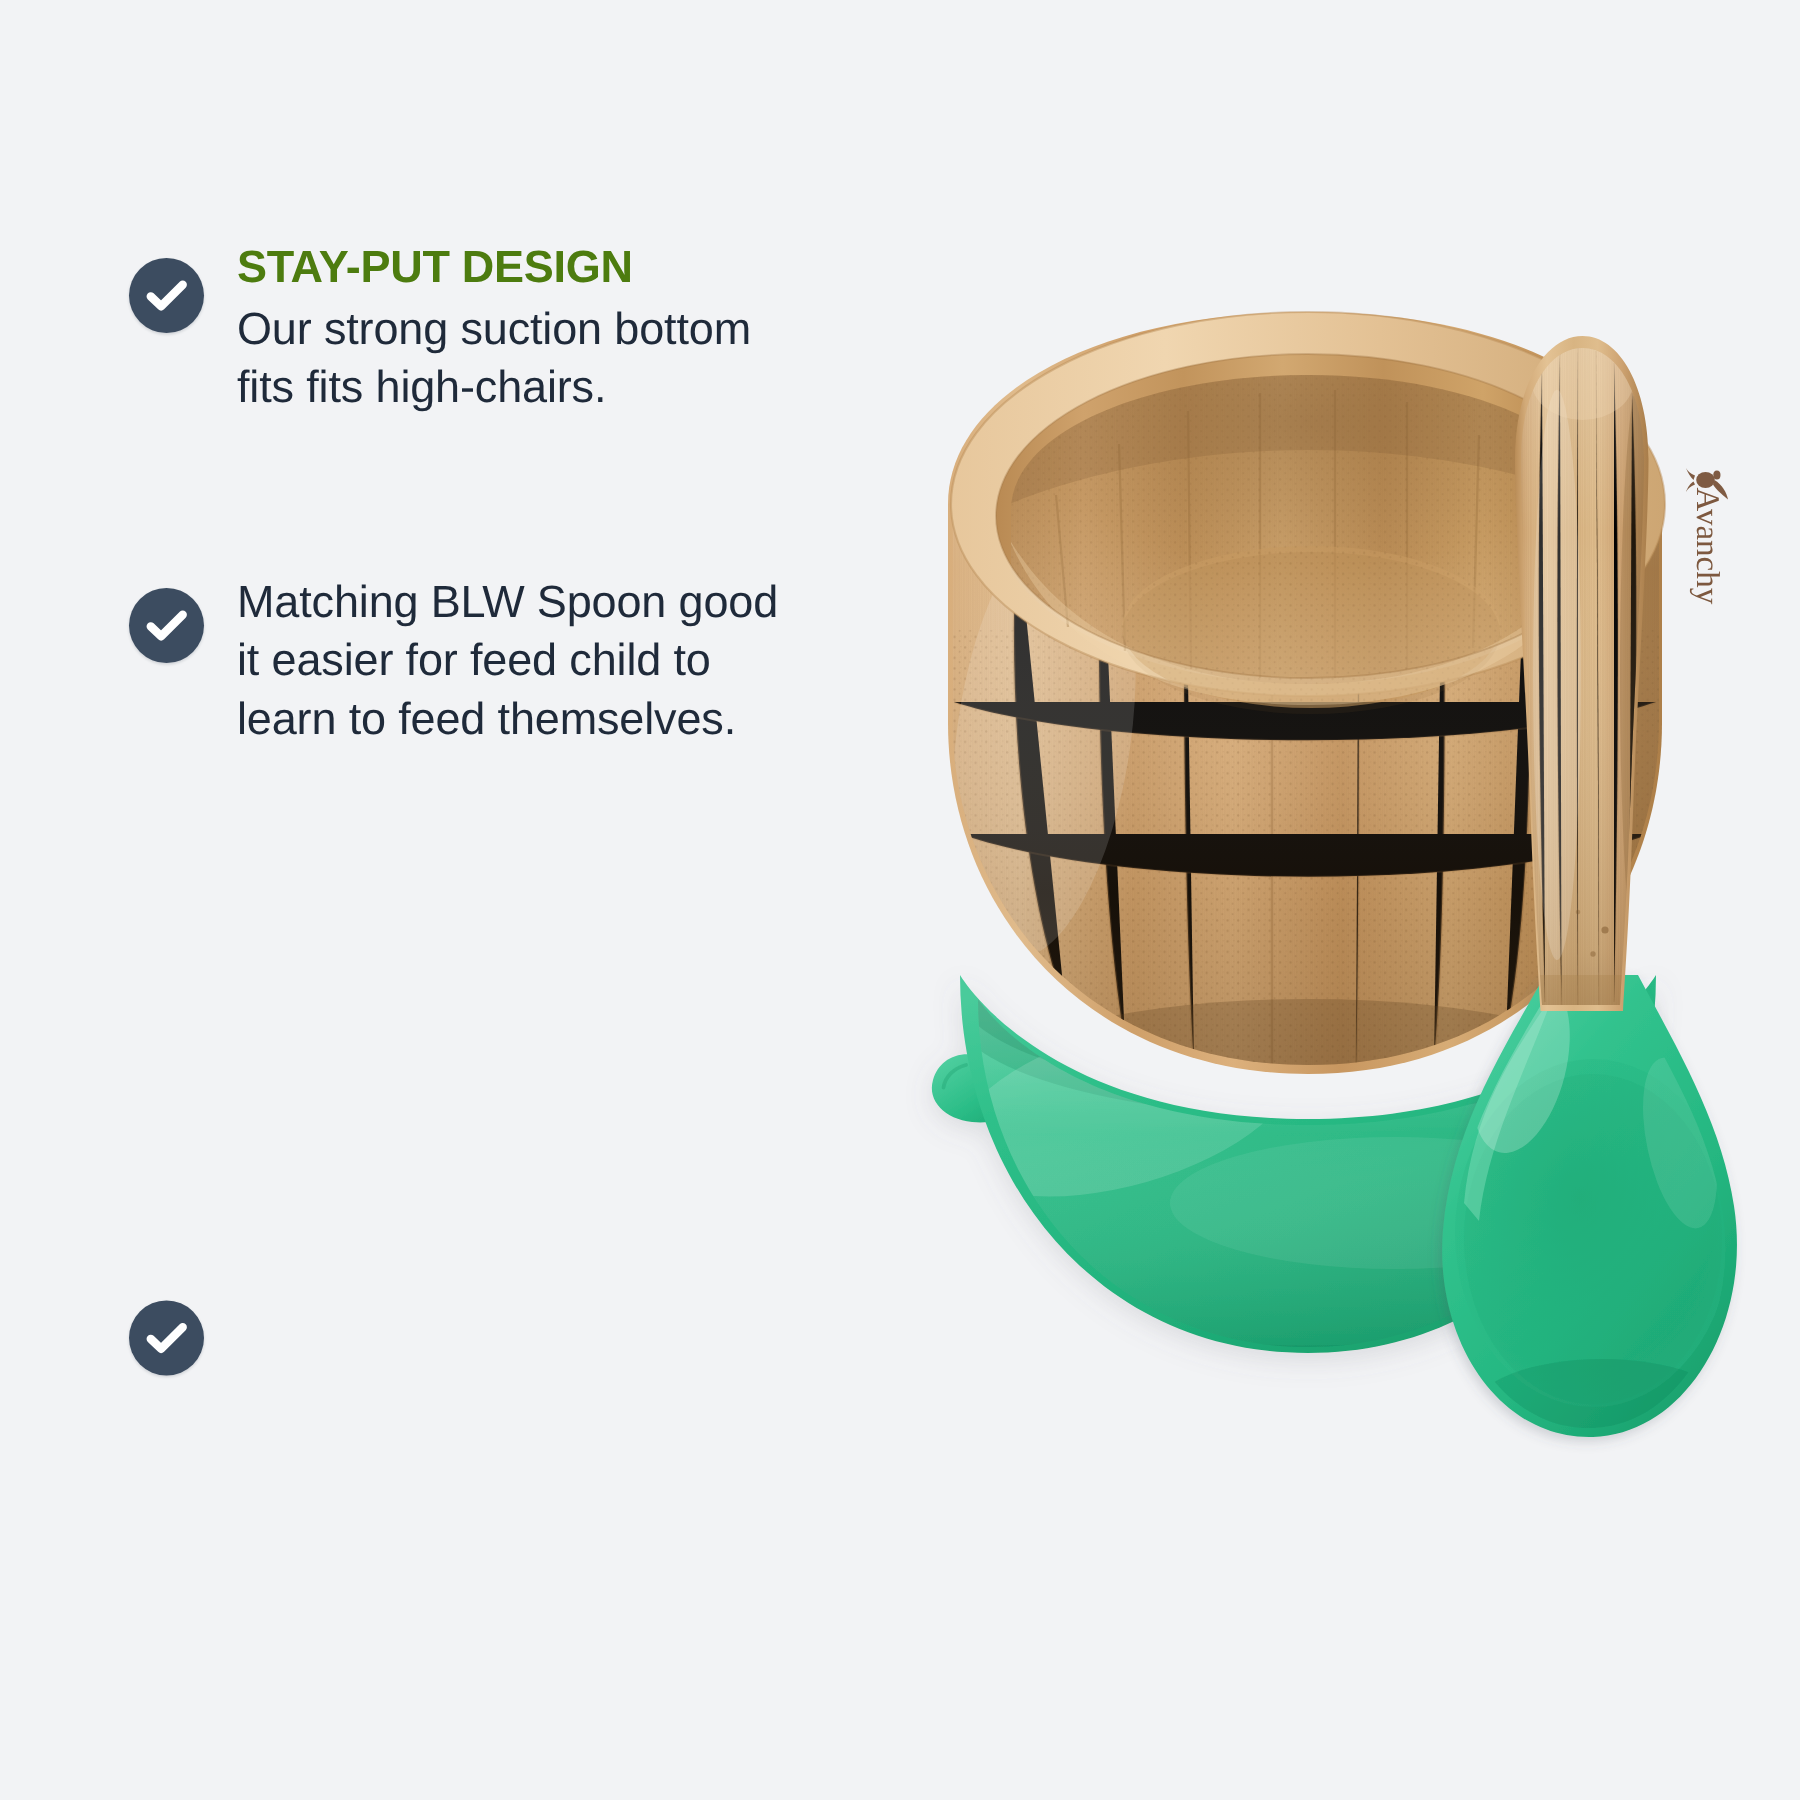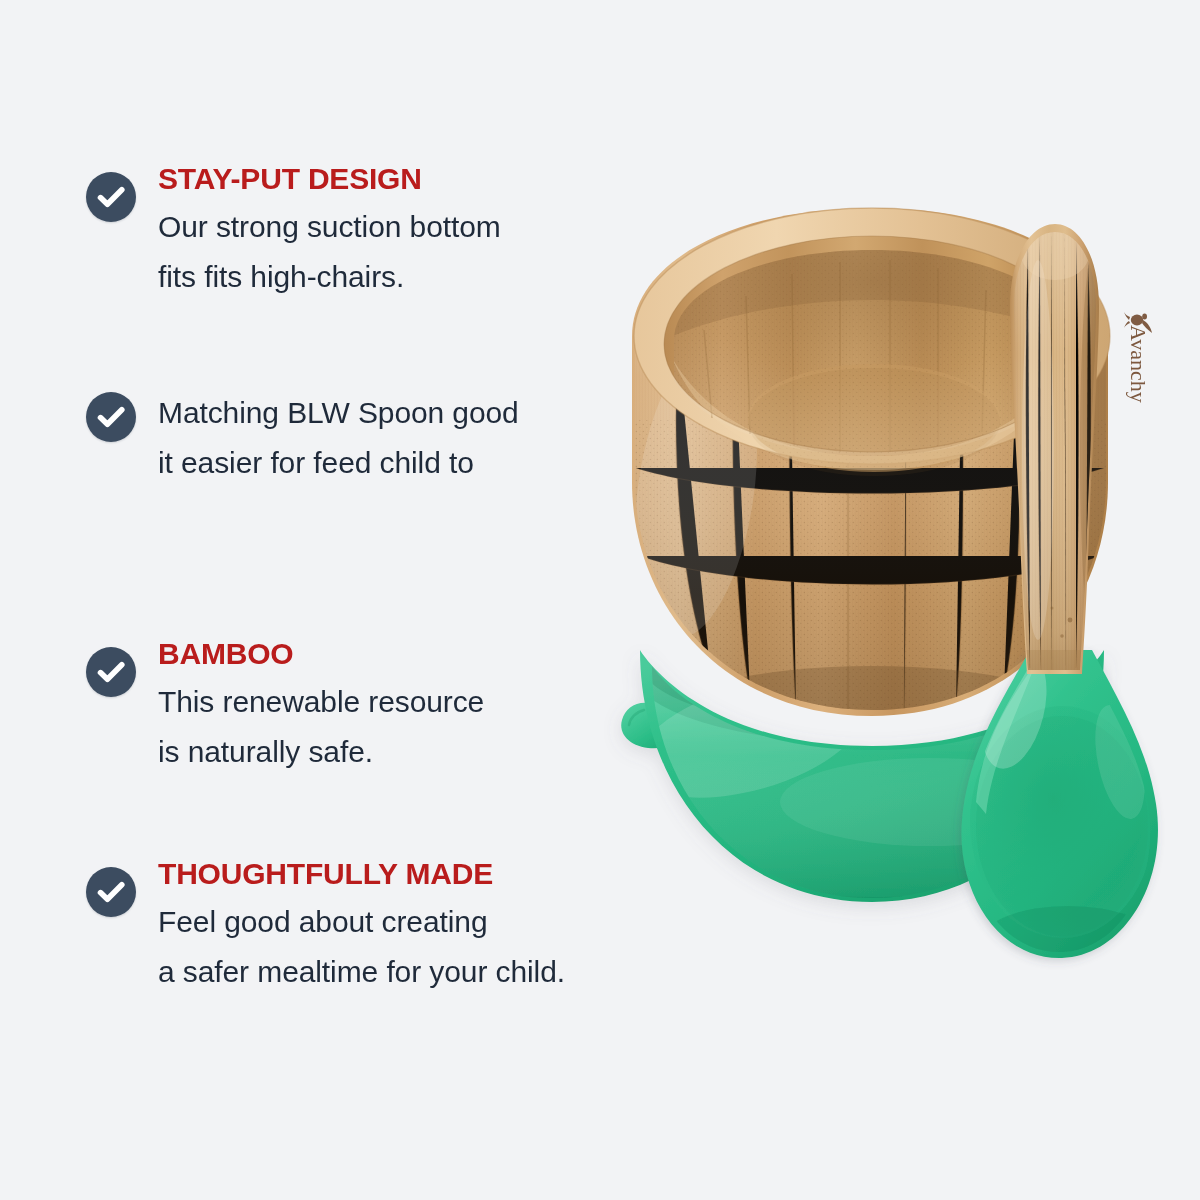--- a/index.html
+++ b/index.html
@@ -32,35 +32,35 @@
     margin-top: 10px;
     box-shadow: 0 1px 2px rgba(40,52,66,.18);
   }
   .check-badge svg { position: absolute; left: 0; top: 0; }
   .feature-text { padding-top: 0; }
   .feature-title {
     font-family: "Liberation Sans", sans-serif;
     font-weight: bold;
     font-size: 30px;
     letter-spacing: -0.2px;
-    color: #b91c1c;
+    color: #4d7c0f;
     line-height: 1.12;
     margin: 0 0 4px 0;
     white-space: nowrap;
   }
   .feature-body {
     font-family: "Liberation Sans", sans-serif;
     font-weight: 300;
     font-size: 30px;
     color: #1f2a3a;
     line-height: 1.3;
     letter-spacing: -0.1px;
     margin: 0;
   }
-  .feature-body span { display: block; margin-top: 11px; }
+  .feature-body span { display: block; }
 
   
   #product {
     position: absolute;
     left: 600px; top: 150px;
     width: 600px; height: 830px;
   }
   #product svg { display: block; }
 
   
@@ -396,47 +396,27 @@
   <div class="feature" style="top:382px">
     <div class="check-badge">
       <svg width="50" height="50" viewBox="0 0 50 50" xmlns="http://www.w3.org/2000/svg">
         <path d="M14.5 25.6 L21.4 32.2 L35.8 17.8" fill="none" stroke="#ffffff" stroke-width="5.6" stroke-linecap="round" stroke-linejoin="round"></path>
       </svg>
     </div>
     <div class="feature-text">
       <p class="feature-body">
         <span>Matching BLW Spoon good</span>
         <span>it easier for feed child to</span>
+        <span>learn to feed themselves.</span>
       </p>
     </div>
   </div>
 
-  <div class="feature" style="top:637px">
-    <div class="check-badge">
-      <svg width="50" height="50" viewBox="0 0 50 50" xmlns="http://www.w3.org/2000/svg">
-        <path d="M14.5 25.6 L21.4 32.2 L35.8 17.8" fill="none" stroke="#ffffff" stroke-width="5.6" stroke-linecap="round" stroke-linejoin="round"></path>
-      </svg>
-    </div>
-    <div class="feature-text">
-      <p class="feature-title">BAMBOO</p>
-      <p class="feature-body">
-        <span>This renewable resource</span>
-        <span>is naturally safe.</span>
-      </p>
-    </div>
-  </div>
 
   <div class="feature" style="top:857px">
     <div class="check-badge">
       <svg width="50" height="50" viewBox="0 0 50 50" xmlns="http://www.w3.org/2000/svg">
         <path d="M14.5 25.6 L21.4 32.2 L35.8 17.8" fill="none" stroke="#ffffff" stroke-width="5.6" stroke-linecap="round" stroke-linejoin="round"></path>
       </svg>
     </div>
-    <div class="feature-text">
-      <p class="feature-title">THOUGHTFULLY MADE</p>
-      <p class="feature-body">
-        <span>Feel good about creating</span>
-        <span>a safer mealtime for your child.</span>
-      </p>
-    </div>
   </div>
 
 </div>
 
 </body></html>

